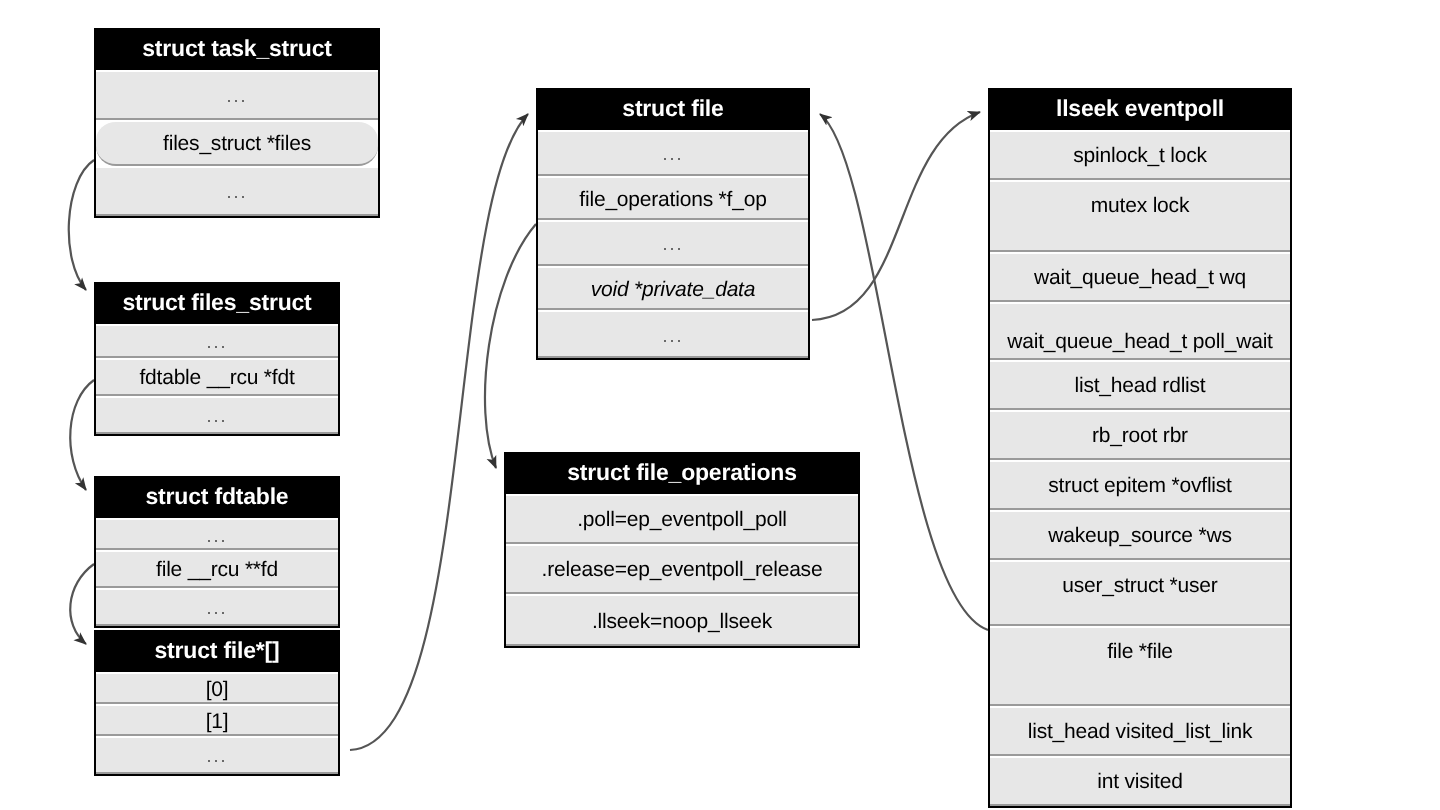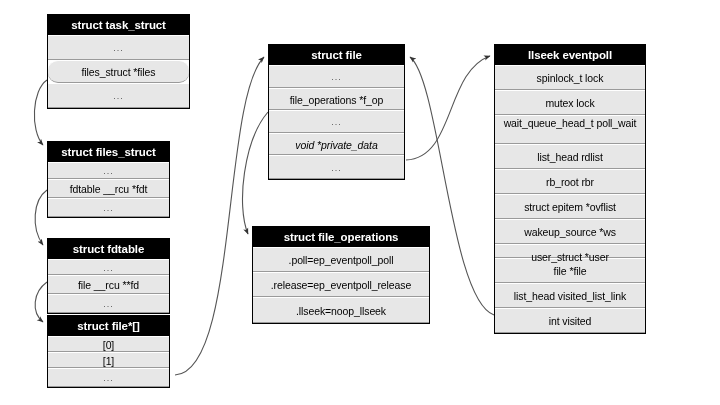--- a/index.html
+++ b/index.html
@@ -130,25 +130,26 @@
   <div class="struct-box" style="left:252px; top:226px; width:178px;">
     <div class="struct-title">struct file_operations</div>
     <div class="struct-row" style="height:25px;line-height:19px;">.poll=ep_eventpoll_poll</div>
     <div class="struct-row" style="height:25px;line-height:19px;">.release=ep_eventpoll_release</div>
     <div class="struct-row" style="height:26px;line-height:20px;">.llseek=noop_llseek</div>
   </div>
 
   <div class="struct-box" style="left:494px; top:44px; width:152px;">
     <div class="struct-title">llseek eventpoll</div>
     <div class="struct-row" style="height:25px;line-height:19px;">spinlock_t lock</div>
-    <div class="struct-row" style="height:25px;line-height:19px;">mutex lock</div>
-    <div class="struct-row tall" style="height:29px;padding-top:2px;">wait_queue_head_t poll_wait</div>
+    <div class="struct-row" style="height:36px;line-height:19px;">mutex lock</div>
+    <div class="struct-row" style="height:25px;line-height:19px;">wait_queue_head_t wq</div>
+    <div class="struct-row tall" style="height:29px;padding-top:14px;">wait_queue_head_t poll_wait</div>
     <div class="struct-row" style="height:25px;line-height:19px;">list_head rdlist</div>
     <div class="struct-row" style="height:25px;line-height:19px;">rb_root rbr</div>
     <div class="struct-row" style="height:25px;line-height:19px;">struct epitem *ovflist</div>
     <div class="struct-row" style="height:25px;line-height:19px;">wakeup_source *ws</div>
-    <div class="struct-row" style="height:14px;line-height:19px;">user_struct *user</div>
-    <div class="struct-row" style="height:25px;line-height:19px;">file *file</div>
+    <div class="struct-row" style="height:33px;line-height:19px;">user_struct *user</div>
+    <div class="struct-row" style="height:40px;line-height:19px;">file *file</div>
     <div class="struct-row" style="height:25px;line-height:19px;">list_head visited_list_link</div>
     <div class="struct-row" style="height:25px;line-height:19px;">int visited</div>
   </div>
 
 </div>
 
 </body></html>

